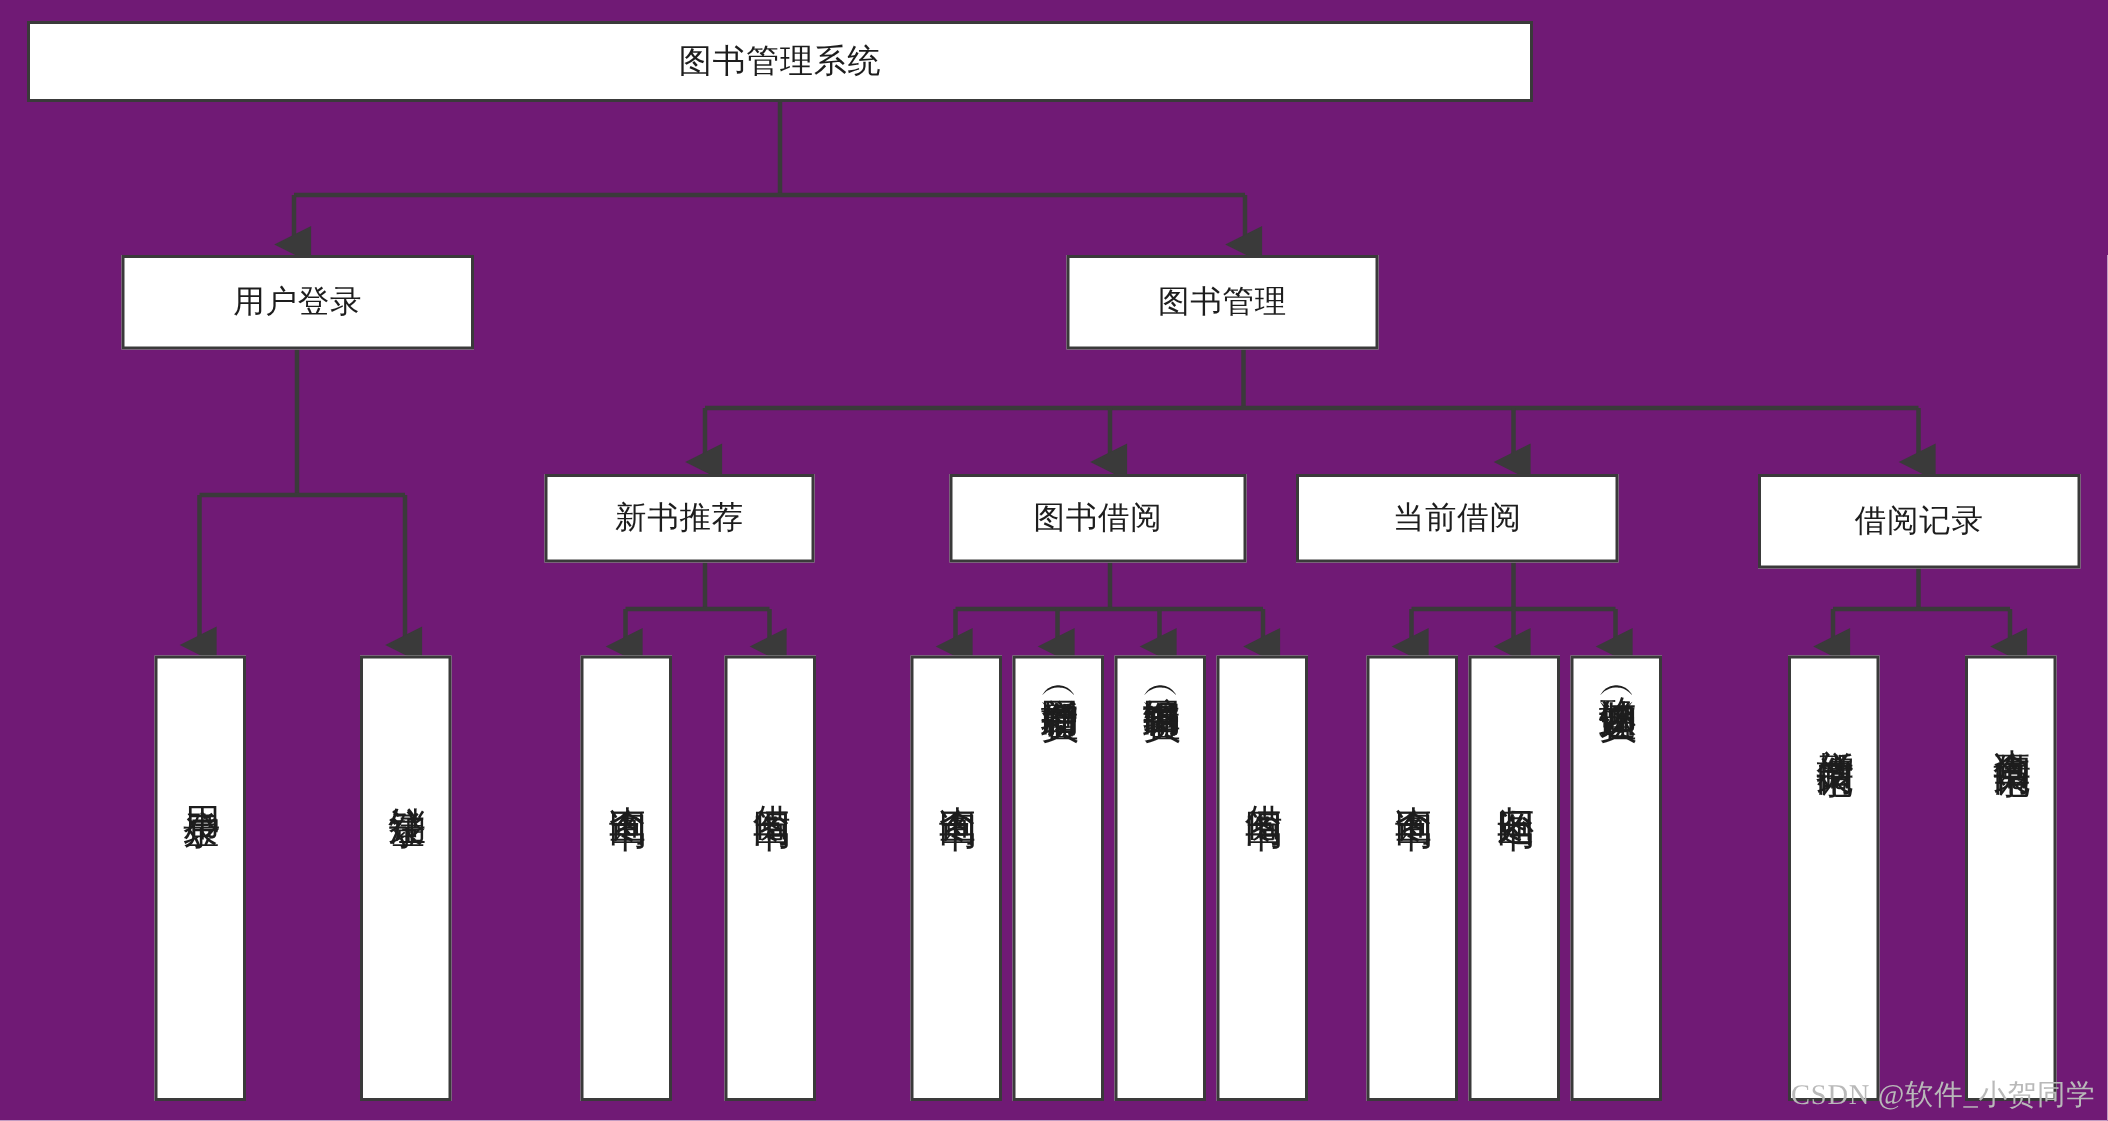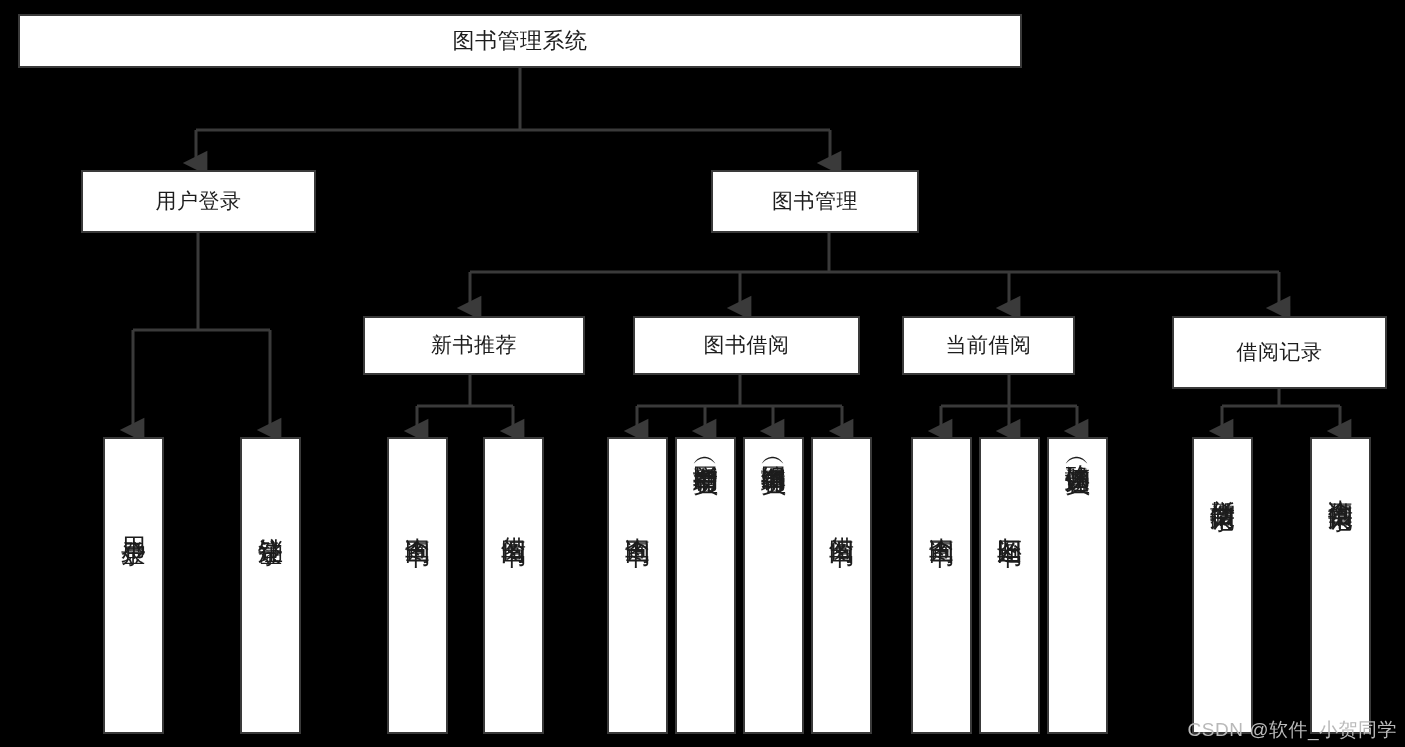--- a/index.html
+++ b/index.html
@@ -7,22 +7,23 @@
     padding: 0;
     background: #ffffff;
   }
   body {
     font-family: "Liberation Sans", "DejaVu Sans", sans-serif;
   }
   #canvas {
     position: relative;
     width: 1405px;
     height: 747px;
-    background: #000000;
+    background: #701a75;
     overflow: hidden;
+    font-family: Liberation Serif, serif;
   }
   svg.wires {
     position: absolute;
     left: 0;
     top: 0;
     width: 1405px;
     height: 747px;
     pointer-events: none;
   }
   .node {
@@ -135,30 +136,30 @@
     <span class="label">图书管理系统</span>
   </div>
 
   <div class="node horiz" style="left:81px; top:170px; width:235px; height:63px;">
     <span class="label">用户登录</span>
   </div>
   <div class="node horiz" style="left:711px; top:170px; width:208px; height:63px;">
     <span class="label">图书管理</span>
   </div>
 
-  <div class="node horiz" style="left:363px; top:316px; width:222px; height:59px;">
+  <div class="node horiz" style="left:363px; top:316px; width:180px; height:59px;">
     <span class="label">新书推荐</span>
   </div>
-  <div class="node horiz" style="left:633px; top:316px; width:227px; height:59px;">
+  <div class="node horiz" style="left:633px; top:316px; width:198px; height:59px;">
     <span class="label">图书借阅</span>
   </div>
-  <div class="node horiz" style="left:902px; top:316px; width:173px; height:59px;">
+  <div class="node horiz" style="left:864px; top:316px; width:215px; height:59px;">
     <span class="label">当前借阅</span>
   </div>
-  <div class="node horiz" style="left:1172px; top:316px; width:215px; height:73px;">
+  <div class="node horiz" style="left:1172px; top:316px; width:215px; height:63px;">
     <span class="label">借阅记录</span>
   </div>
 
   <div class="node vert" style="left:103px; top:437px; width:61px; height:297px; padding-top:78px;">
     <span class="label">用户登录</span>
   </div>
   <div class="node vert" style="left:240px; top:437px; width:61px; height:297px; padding-top:78px;">
     <span class="label">注销登录</span>
   </div>
 

